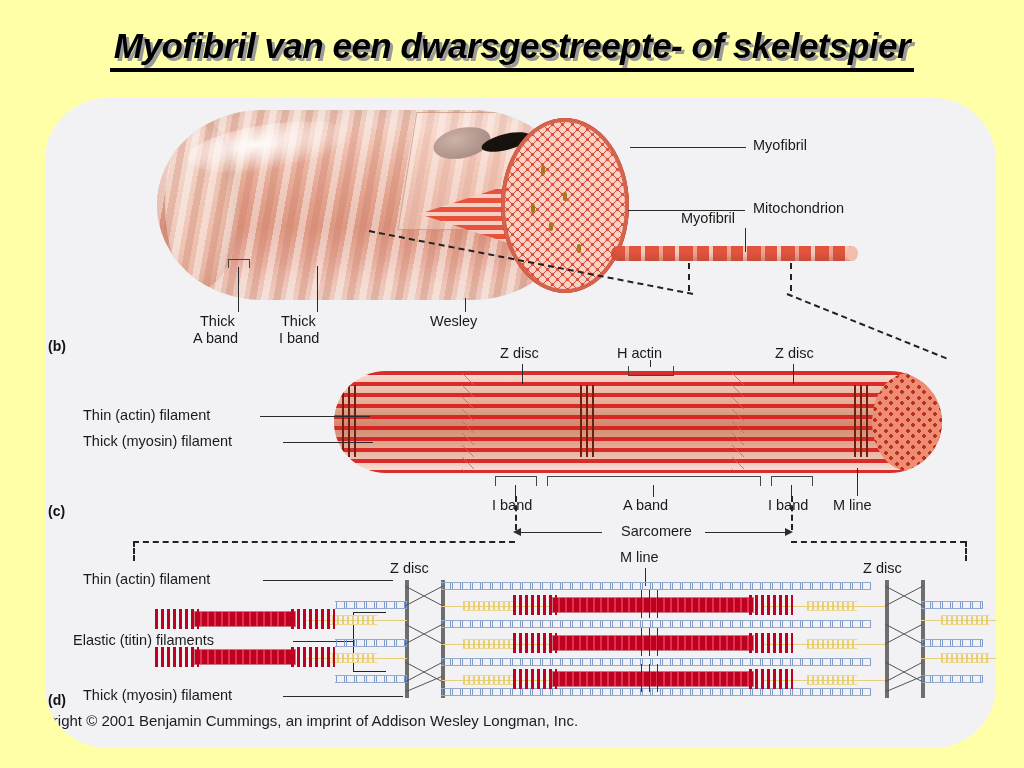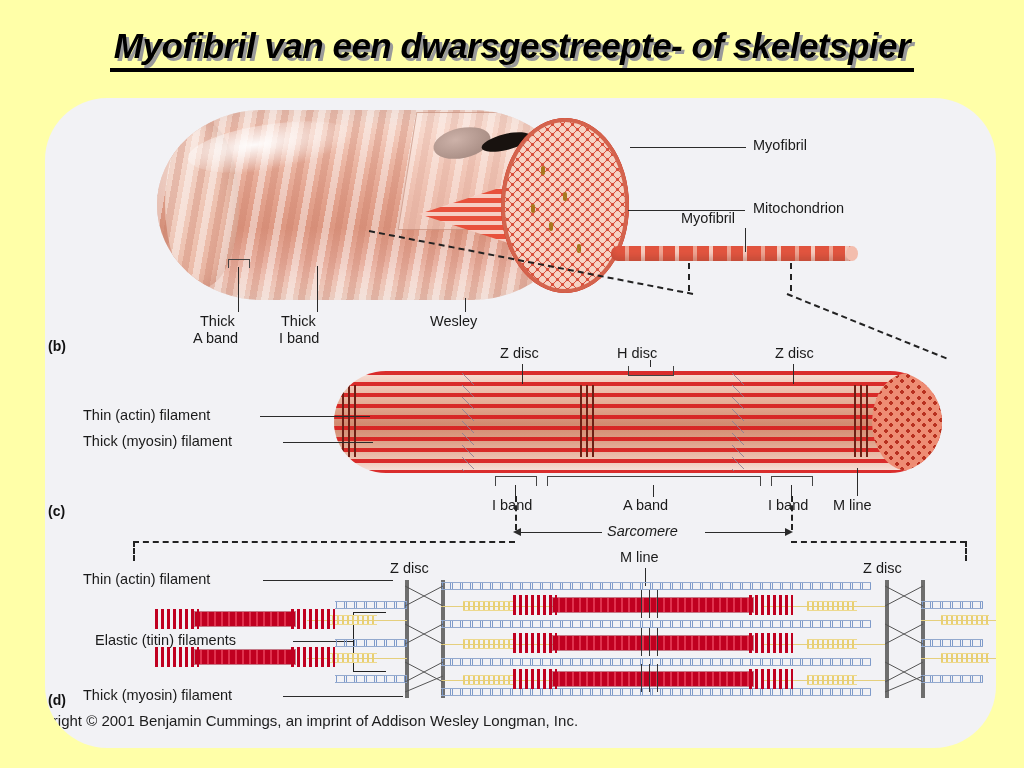--- a/index.html
+++ b/index.html
@@ -304,21 +304,21 @@
   </div>
 
   <div class="lbl" style="left:38px;top:310px;">Thin (actin) filament</div>
   <div class="lbl" style="left:38px;top:336px;">Thick (myosin) filament</div>
   <div class="lead h" style="left:215px;top:318px;width:110px;"></div>
   <div class="lead h" style="left:238px;top:344px;width:90px;"></div>
 
   <div class="lbl" style="left:455px;top:248px;">Z disc</div>
   <div class="lead v" style="left:477px;top:266px;height:20px;"></div>
 
-  <div class="lbl" style="left:572px;top:248px;">H disc</div>
+  <div class="lbl" style="left:572px;top:248px;">H actin</div>
   <div class="brk" style="left:583px;top:268px;width:44px;height:9px;"></div>
   <div class="lead v" style="left:605px;top:262px;height:7px;"></div>
 
   <div class="lbl" style="left:730px;top:248px;">Z disc</div>
   <div class="lead v" style="left:748px;top:266px;height:20px;"></div>
 
   <div class="brk" style="left:450px;top:378px;width:40px;height:9px;border-bottom:none;border-top:1px solid #444;"></div>
   <div class="brk" style="left:502px;top:378px;width:212px;height:9px;border-bottom:none;border-top:1px solid #444;"></div>
   <div class="brk" style="left:726px;top:378px;width:40px;height:9px;border-bottom:none;border-top:1px solid #444;"></div>
   <div class="lead v" style="left:470px;top:387px;height:12px;"></div>
@@ -328,33 +328,33 @@
 
   <div class="lbl" style="left:447px;top:400px;">I band</div>
   <div class="lbl" style="left:578px;top:400px;">A band</div>
   <div class="lbl" style="left:723px;top:400px;">I band</div>
   <div class="lbl" style="left:788px;top:400px;">M line</div>
 
   <div class="lead h" style="left:472px;top:434px;width:85px;"></div>
   <div class="lead h" style="left:660px;top:434px;width:85px;"></div>
   <div style="position:absolute;left:468px;top:430px;width:0;height:0;border-top:4px solid transparent;border-bottom:4px solid transparent;border-right:8px solid #2b2b2b;"></div>
   <div style="position:absolute;left:740px;top:430px;width:0;height:0;border-top:4px solid transparent;border-bottom:4px solid transparent;border-left:8px solid #2b2b2b;"></div>
-  <div class="lbl" style="left:562px;top:426px;font-style:italic;">Sarcomere</div>
+  <div class="lbl" style="left:576px;top:426px;">Sarcomere</div>
 
   <div class="dash-v" style="left:470px;top:398px;height:34px;"></div>
   <div class="dash-v" style="left:746px;top:398px;height:34px;"></div>
   <div class="dash-h" style="left:88px;top:443px;width:382px;"></div>
   <div class="dash-v" style="left:88px;top:443px;height:20px;"></div>
   <div class="dash-h" style="left:746px;top:443px;width:175px;"></div>
   <div class="dash-v" style="left:920px;top:443px;height:20px;"></div>
 
   <div class="sec" style="left:3px;top:594px;">(d)</div>
 
   <div class="lbl" style="left:38px;top:474px;">Thin (actin) filament</div>
-  <div class="lbl" style="left:50px;top:535px;">Elastic (titin) filaments</div>
+  <div class="lbl" style="left:28px;top:535px;">Elastic (titin) filaments</div>
   <div class="lbl" style="left:38px;top:590px;">Thick (myosin) filament</div>
 
   <div class="lead h" style="left:218px;top:482px;width:130px;"></div>
   <div class="lead h" style="left:248px;top:543px;width:60px;"></div>
   <div class="lead h" style="left:238px;top:598px;width:120px;"></div>
 
   <div class="lead" style="left:308px;top:514px;width:1px;height:1px;"></div>
   <div style="position:absolute;left:308px;top:514px;width:32px;height:30px;border-left:1px solid #222;border-top:1px solid #222;transform:skewX(0);"></div>
   <div style="position:absolute;left:308px;top:543px;width:32px;height:30px;border-left:1px solid #222;border-bottom:1px solid #222;"></div>
 

